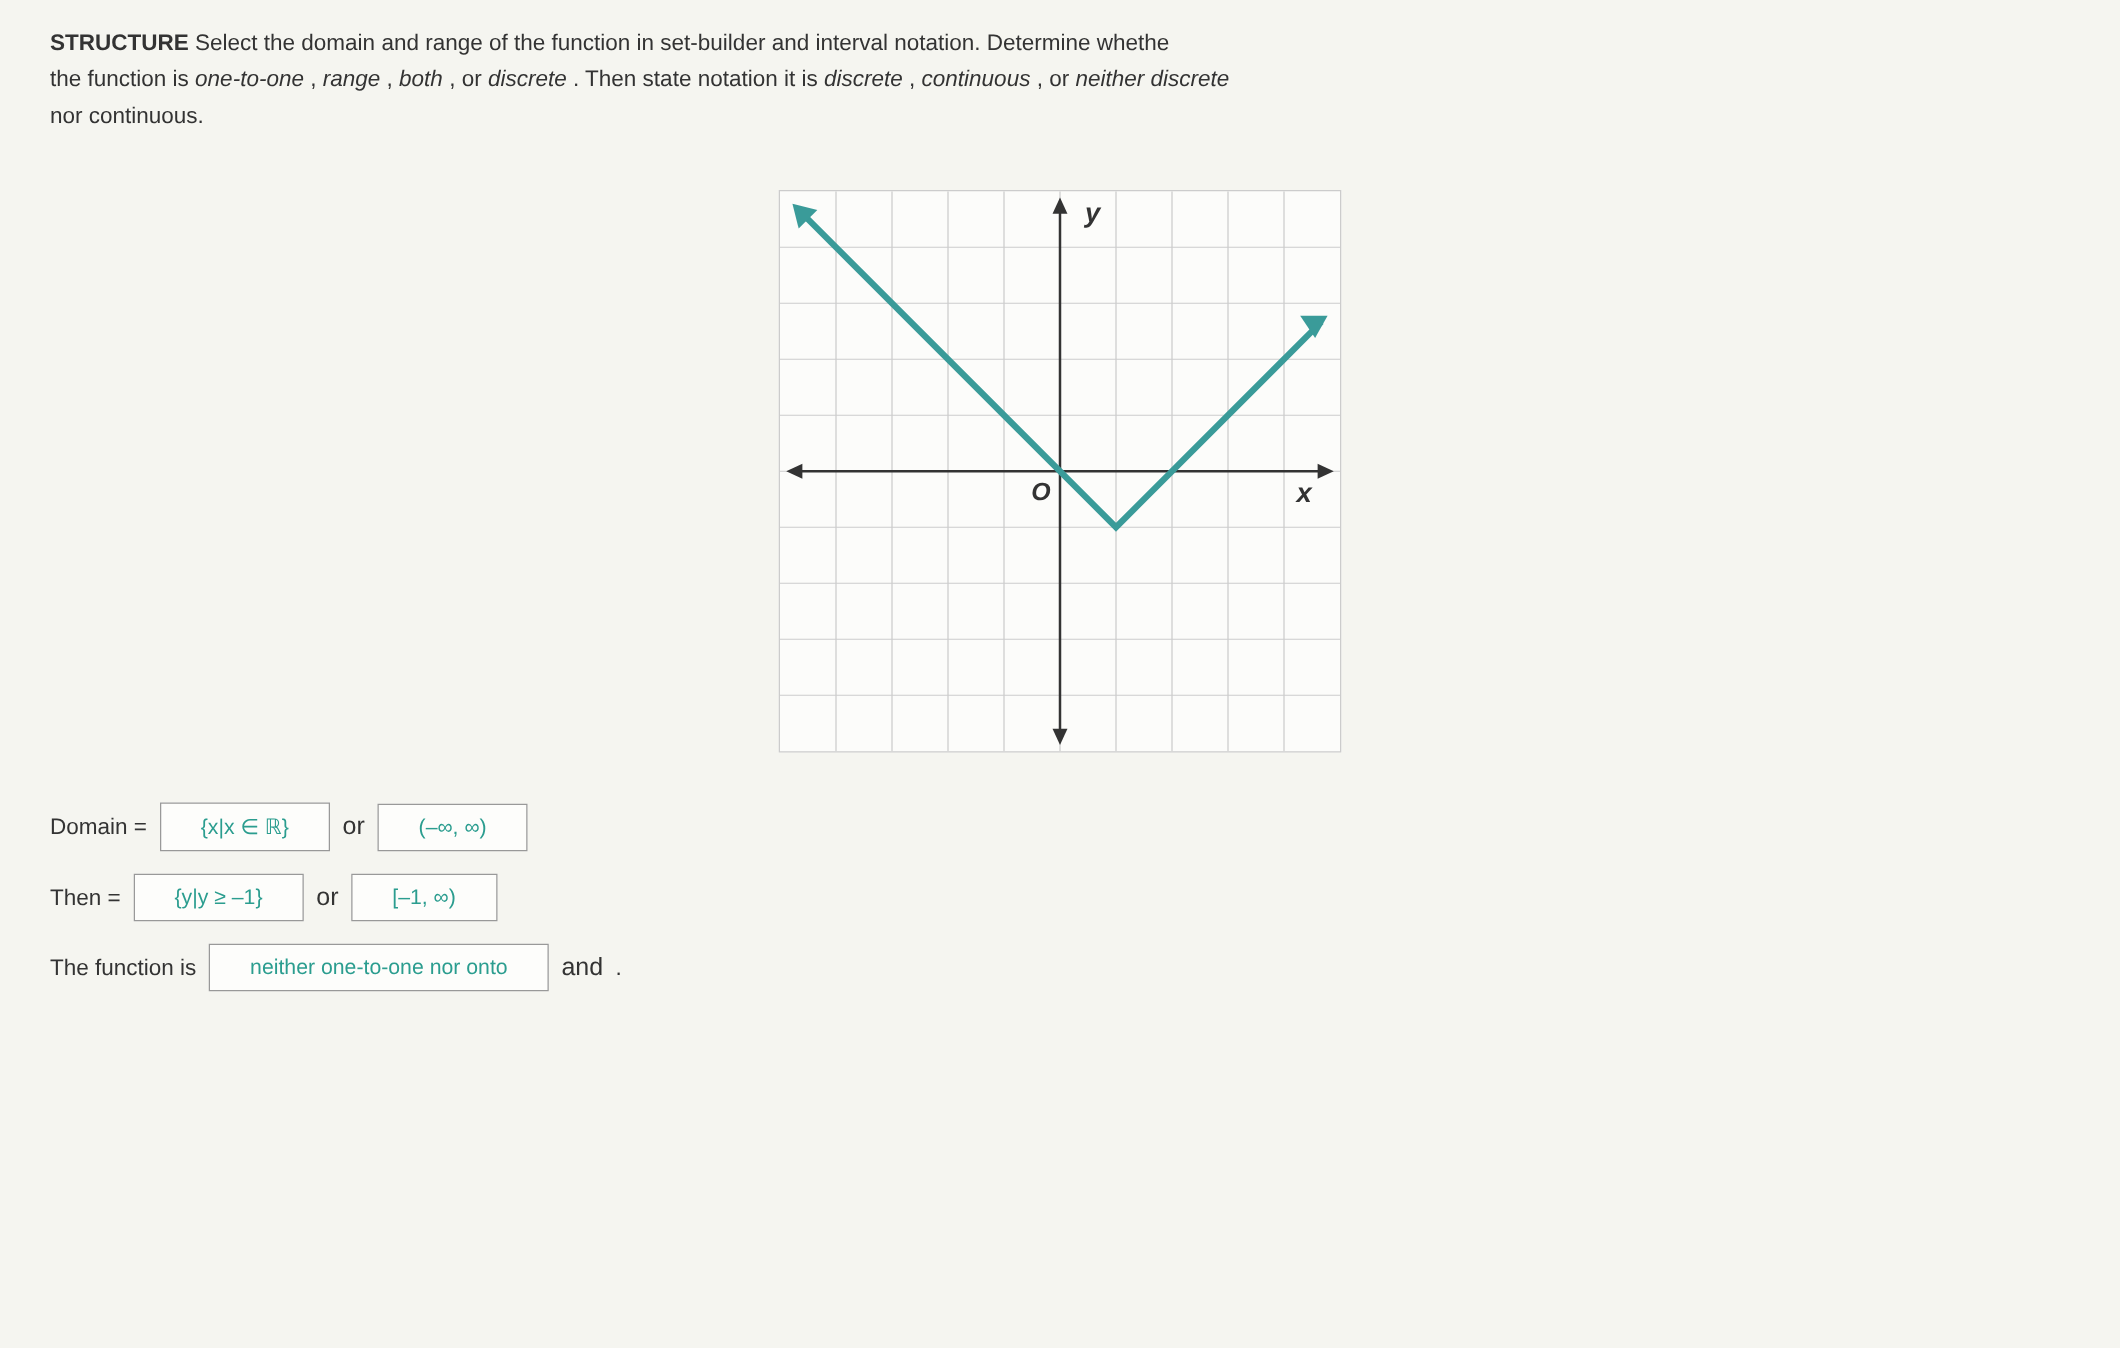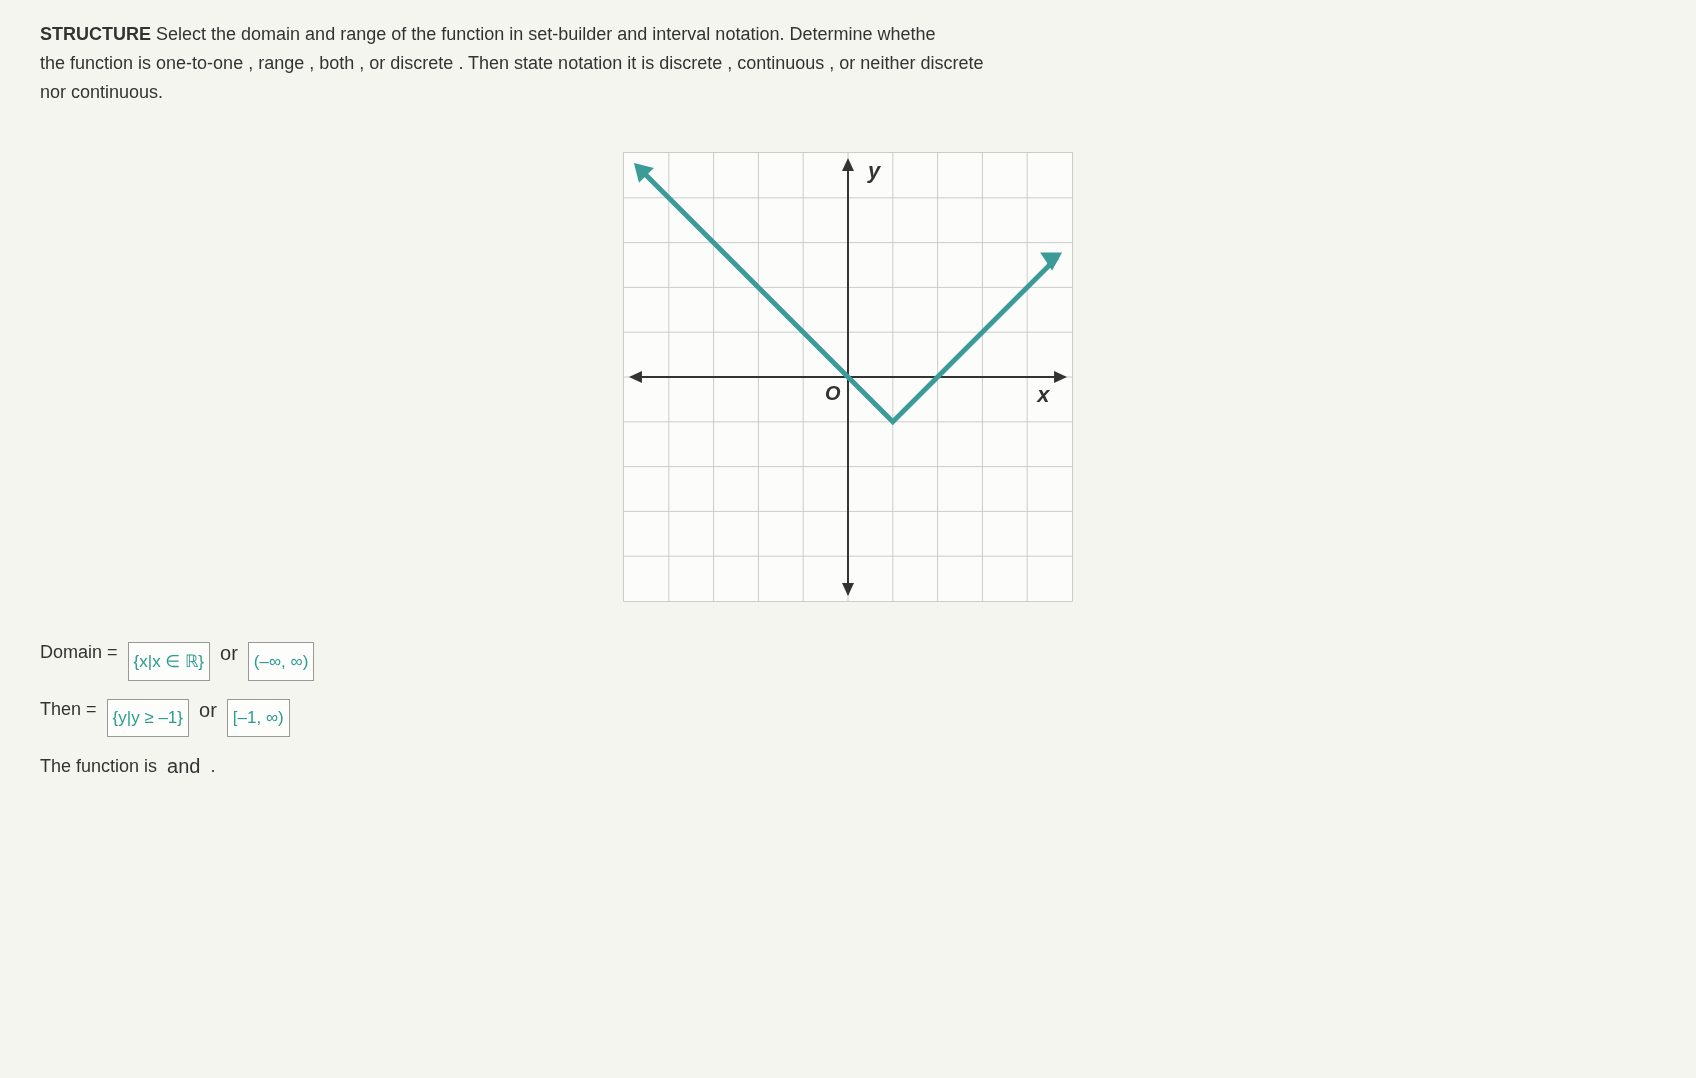--- a/index.html
+++ b/index.html
@@ -8,46 +8,47 @@
       background: #f5f5f0;
       padding: 20px 40px;
       color: #333;
       font-size: 18px;
     }
     .question-text {
       line-height: 1.6;
       margin-bottom: 46px;
     }
     .bold { font-weight: bold; }
-    .italic { }
+    .italic { font-style: italic; }
     .graph-container {
       display: flex;
       justify-content: center;
       margin: 30px 0 40px 0;
     }
     .graph {
       width: 450px;
       height: 450px;
       background: #fcfcfa;
       border: 1px solid #ccc;
     }
     .answers {
       margin-top: 20px;
     }
     .answer-row {
       display: flex;
+      align-items: center;
       margin-bottom: 18px;
       gap: 10px;
     }
     .label {
       font-size: 18px;
     }
     .answer-box {
       border: 1px solid #999;
-      padding: 8px 5px;
+      padding: 8px 32px;
       background: #fdfdfb;
       color: #2b9d8f;
       font-size: 17px;
       display: inline-flex;
       align-items: center;
     }
     .connector {
       font-size: 20px;
       color: #333;
     }
@@ -142,16 +143,17 @@
 
   <div class="answer-row">
     <span class="label">Then =</span>
     <span class="answer-box">{y|y ≥ –1}</span>
     <span class="connector">or</span>
     <span class="answer-box">[–1, ∞)</span>
   </div>
 
   <div class="sentence-row">
     <span class="label">The function is</span>
+    <span class="answer-box">neither one-to-one nor onto</span>
     <span class="connector">and</span>
     <span class="label">.</span>
   </div>
 </div>
 
 </body></html>

